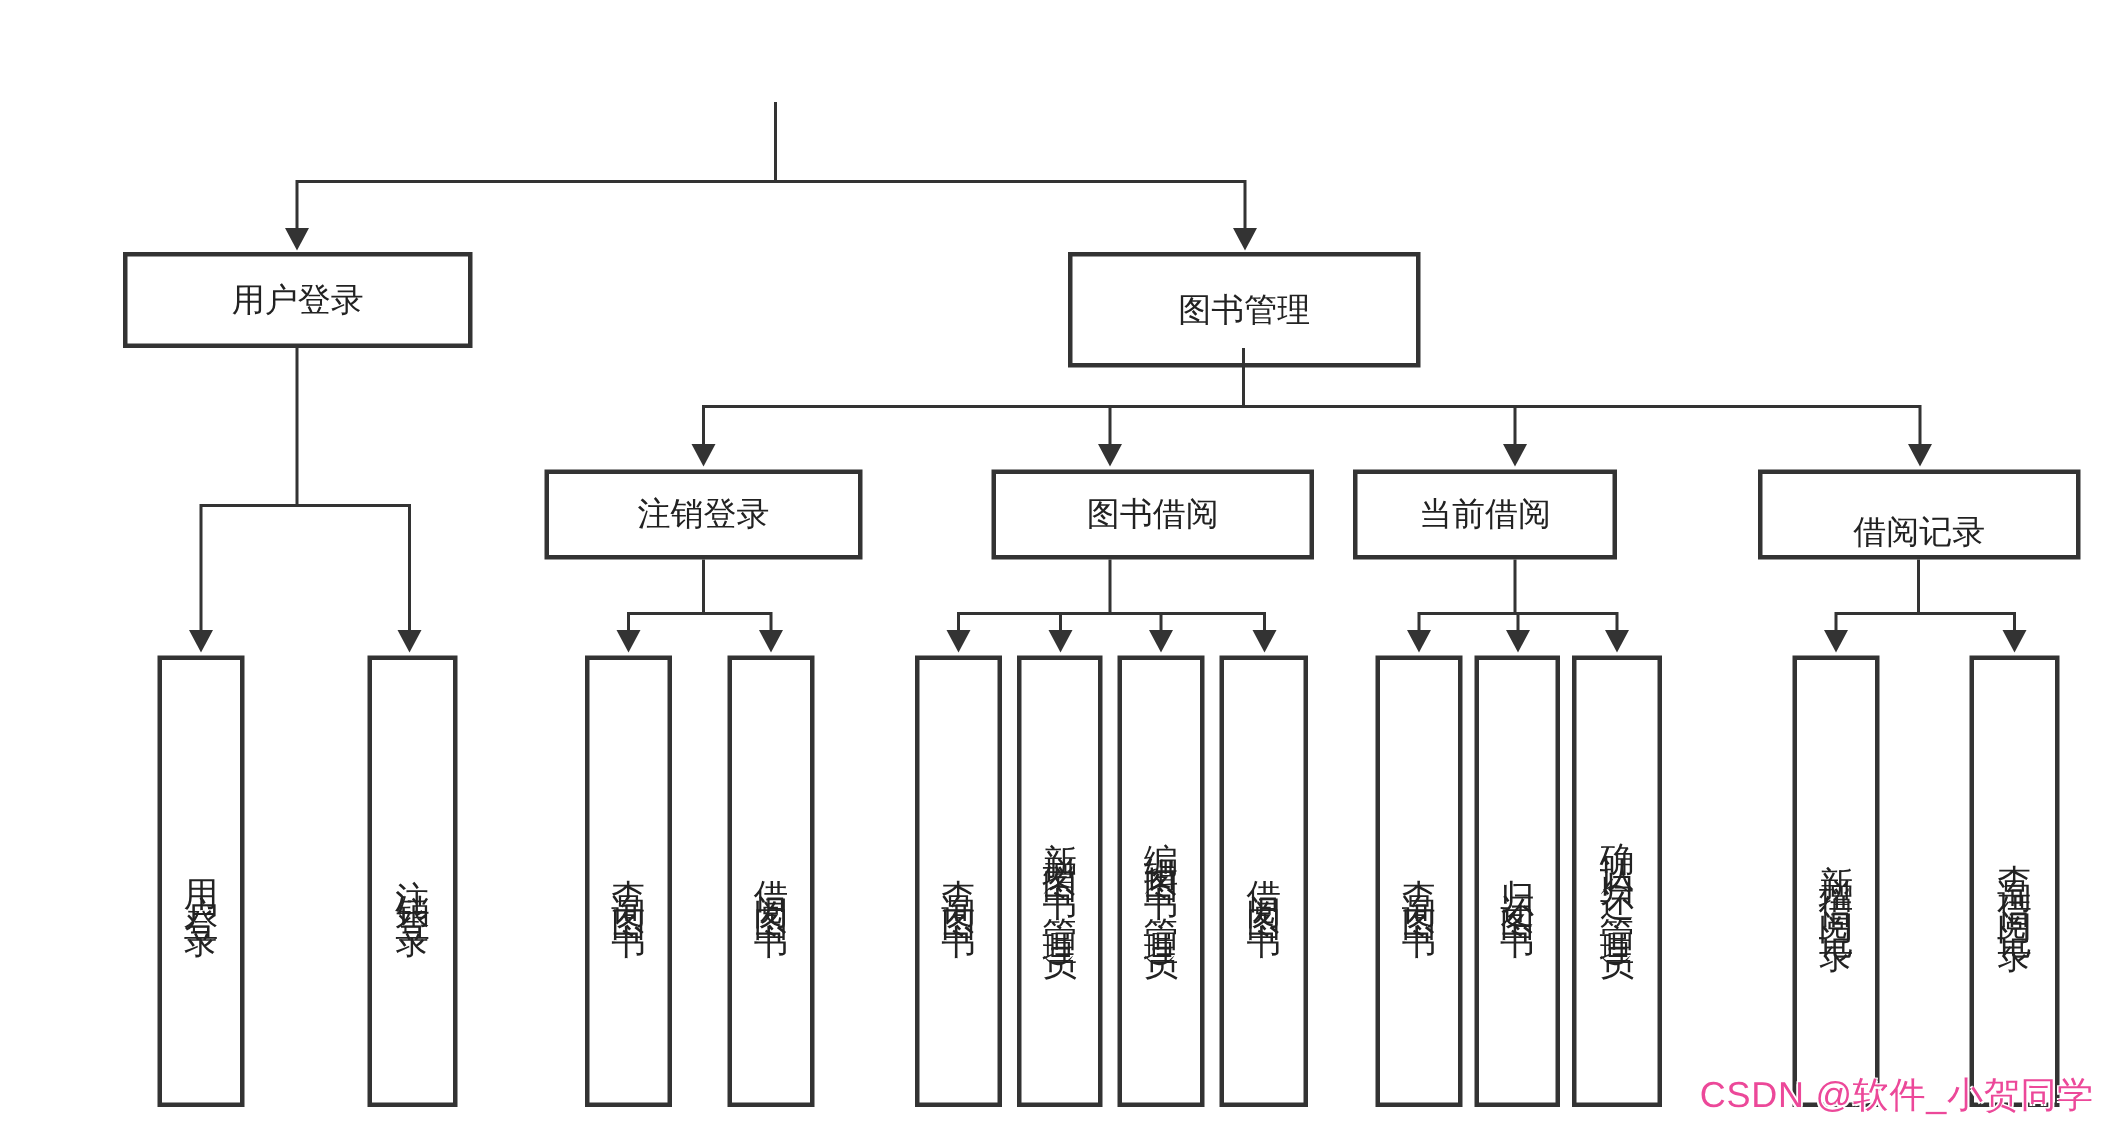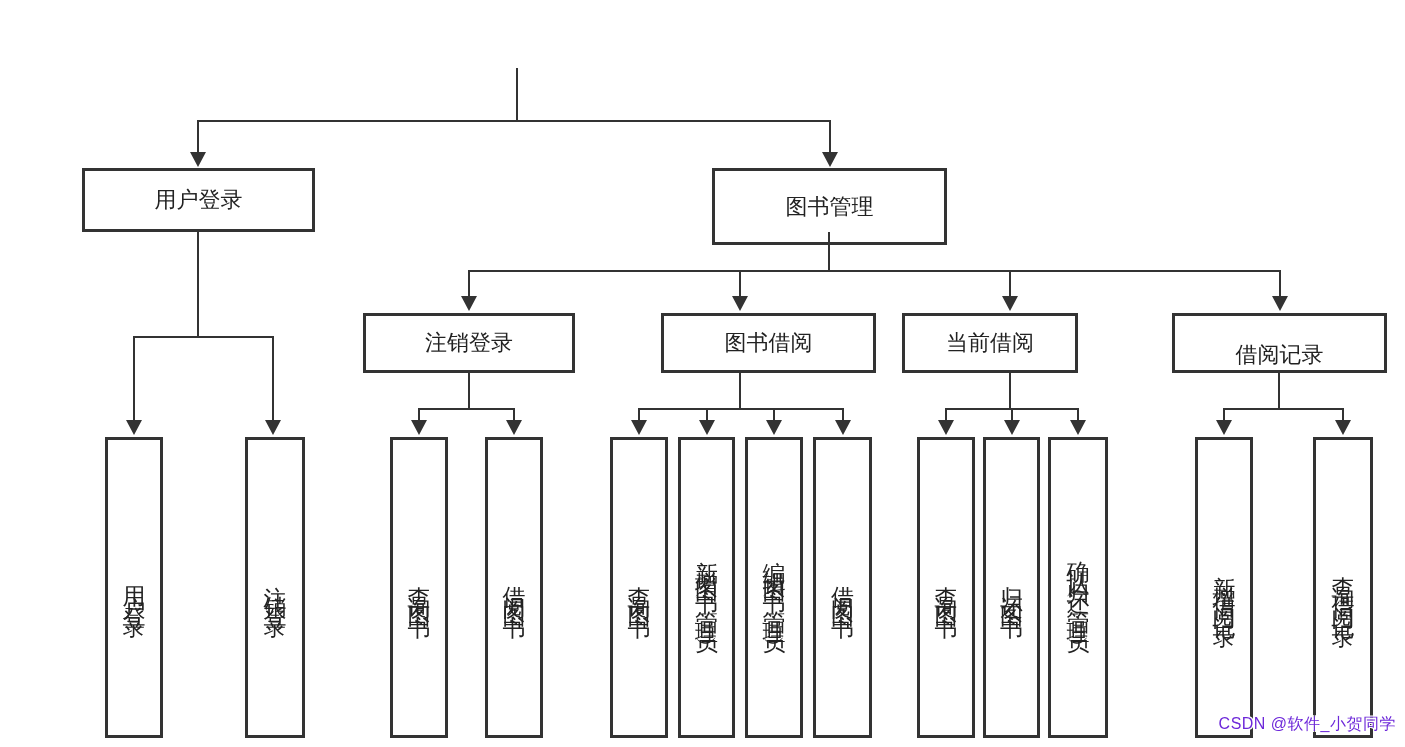--- a/index.html
+++ b/index.html
@@ -52,22 +52,22 @@
     left: 0; bottom: 0;
     width: 0; height: 0;
     border-left: 8px solid transparent;
     border-right: 8px solid transparent;
     border-top: 15px solid var(--line);
   }
   .watermark {
     position: absolute;
     right: 9px;
     top: 714px;
-    font-size: 16px;
-    color: #6d28d9;
+    font-size: 24px;
+    color: #ec4899;
     letter-spacing: 0.5px;
     text-shadow: 1px 1px 0 #ffffff, -1px -1px 0 #ffffff, 1px -1px 0 #ffffff, -1px 1px 0 #ffffff;
     white-space: nowrap;
   }
 </style>
 </head>
 <body>
 
 <div id="stage">
 

